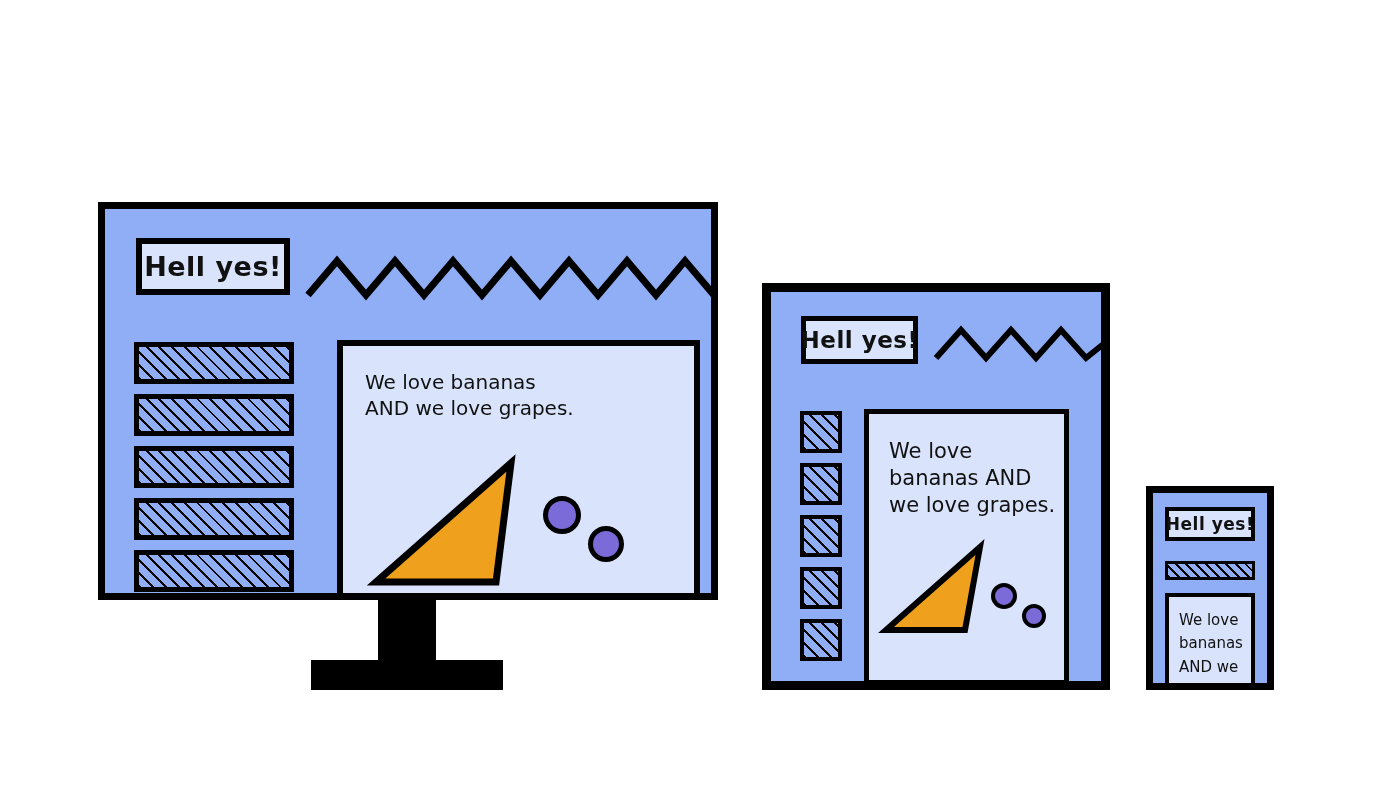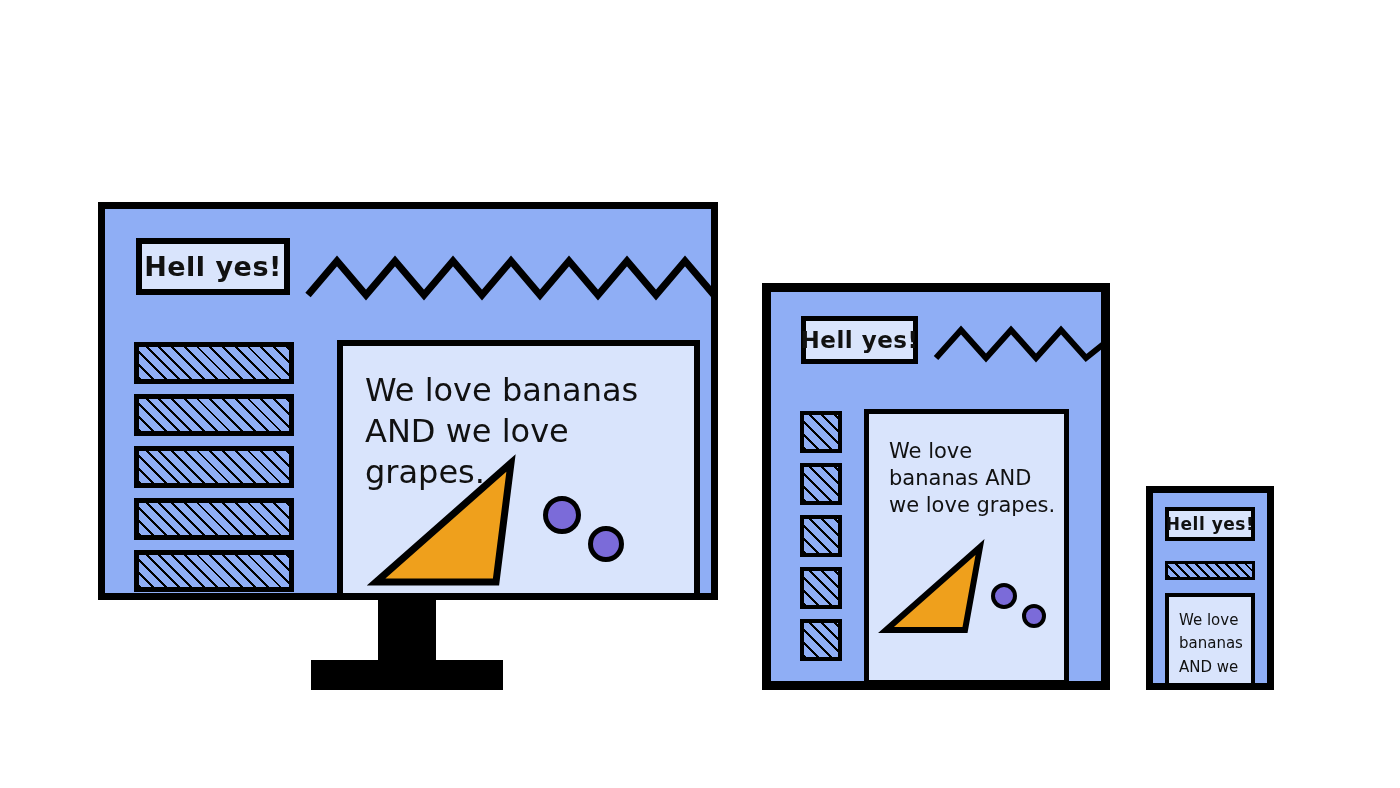--- a/index.html
+++ b/index.html
@@ -126,21 +126,21 @@
     </svg>
 
     <div class="hatch" style="left:29px; top:133px; width:160px; height:42px;"></div>
     <div class="hatch" style="left:29px; top:185px; width:160px; height:42px;"></div>
     <div class="hatch" style="left:29px; top:237px; width:160px; height:42px;"></div>
     <div class="hatch" style="left:29px; top:289px; width:160px; height:42px;"></div>
     <div class="hatch" style="left:29px; top:341px; width:160px; height:42px;"></div>
 
     <div class="card" style="left:232px; top:131px; width:363px; height:262px;">
 
-      <div class="card-text" style="left:22px; top:24px; font-size:32px;">We love bananas
+      <div class="card-text" style="left:22px; top:24px; font-size:20px;">We love bananas
 AND we love grapes.</div>
 
       <svg class="tri" style="left:25px; top:112px;" width="155" height="132" viewBox="0 0 155 132">
         <polygon points="143,5 8,124 128,124" fill="#EFA01C" stroke="#000000" stroke-width="7" stroke-linejoin="miter"></polygon>
       </svg>
 
       <div class="dot" style="left:200px; top:150px; width:38px; height:38px;"></div>
       <div class="dot" style="left:245px; top:180px; width:36px; height:36px;"></div>
     </div>
 

